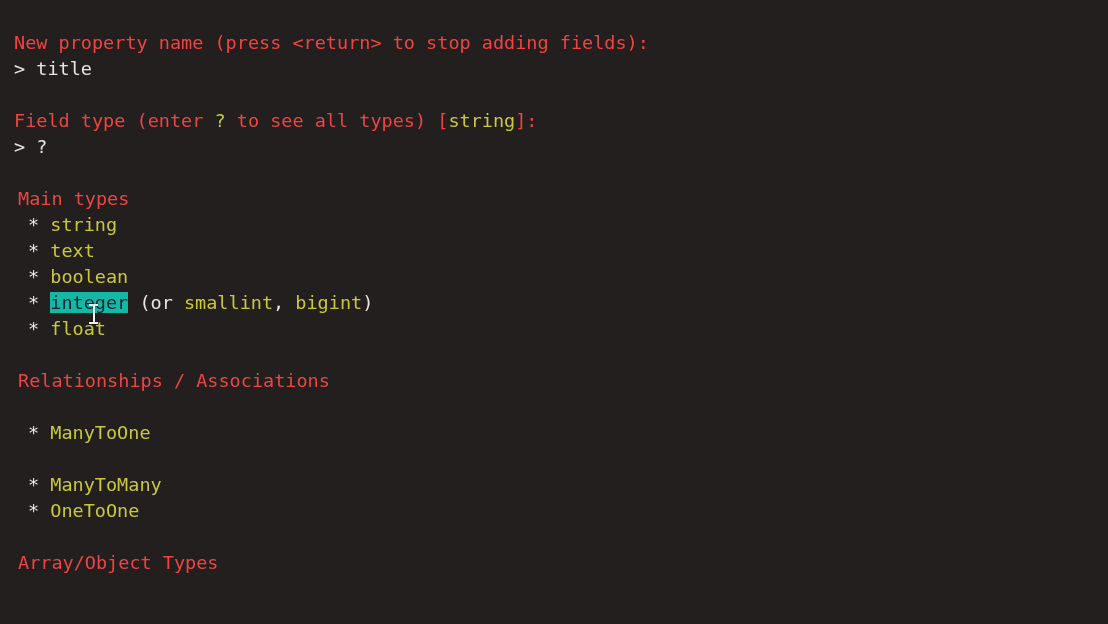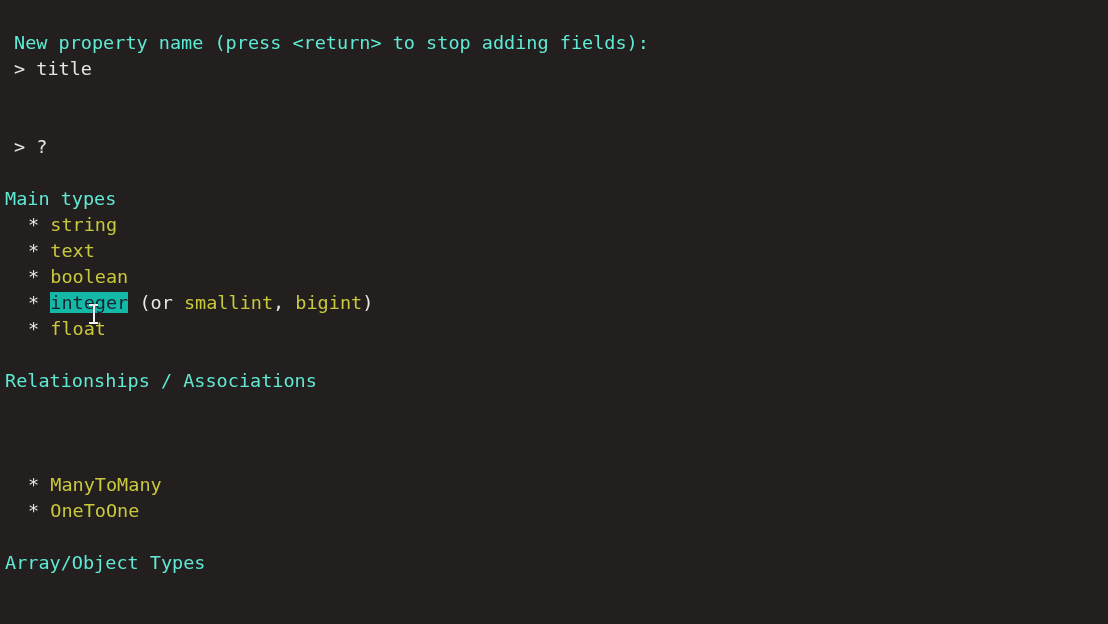--- a/index.html
+++ b/index.html
@@ -15,23 +15,23 @@
     overflow: hidden;
     font-family: "DejaVu Sans Mono", "Liberation Mono", monospace;
     font-size: 18.5px;
     line-height: 26px;
     letter-spacing: 0px;
     -webkit-font-smoothing: antialiased;
   }
   .line {
     position: absolute;
     white-space: pre;
-    left: 5px;
+    left: 18px;
   }
-  .green   { color: #5eead4; }
+  .green   { color: #ef4444; }
   .yellow  { color: #c9c93c; }
   .white   { color: #e6e6e6; }
   .sel {
     background: #14b8a6;
     color: #1b2330;
   }
   
   #ibeam {
     position: absolute;
     left: 89px;
@@ -66,38 +66,40 @@
 </style>
 </head>
 <body>
 
 <div id="terminal">
 
   <div class="line green" style="top:30px;left:14px;">New property name (press &lt;return&gt; to stop adding fields):</div>
 
   <div class="line" style="top:56px;left:14px;"><span class="white">&gt; </span><span class="white">title</span></div>
 
+  <div class="line" style="top:108px;left:14px;"><span class="green">Field type (enter </span><span class="yellow">?</span><span class="green"> to see all types) [</span><span class="yellow">string</span><span class="green">]:</span></div>
 
   <div class="line" style="top:134px;left:14px;"><span class="white">&gt; </span><span class="white">?</span></div>
 
   <div class="line green" style="top:186px;">Main types</div>
 
   <div class="line" style="top:212px;left:28px;"><span class="white">*</span><span class="white"> </span><span class="yellow">string</span></div>
 
   <div class="line" style="top:238px;left:28px;"><span class="white">*</span><span class="white"> </span><span class="yellow">text</span></div>
 
   <div class="line" style="top:264px;left:28px;"><span class="white">*</span><span class="white"> </span><span class="yellow">boolean</span></div>
 
   <div class="line" style="top:290px;left:28px;"><span class="white">*</span><span class="white"> </span><span class="sel">integer</span><span class="white"> (or </span><span class="yellow">smallint</span><span class="white">, </span><span class="yellow">bigint</span><span class="white">)</span></div>
 
   <div class="line" style="top:316px;left:28px;"><span class="white">*</span><span class="white"> </span><span class="yellow">float</span></div>
 
   <div class="line green" style="top:368px;text-align:center;">Relationships / Associations</div>
 
 
+  <div class="line" style="top:420px;left:28px;"><span class="white">*</span><span class="white"> </span><span class="yellow">ManyToOne</span></div>
 
 
   <div class="line" style="top:472px;left:28px;"><span class="white">*</span><span class="white"> </span><span class="yellow">ManyToMany</span></div>
 
   <div class="line" style="top:474px;left:28px;margin-top:24px;"><span class="white">*</span><span class="white"> </span><span class="yellow">OneToOne</span></div>
 
   <div class="line green" style="top:550px;">Array/Object Types</div>
 
 
   <div id="ibeam">

